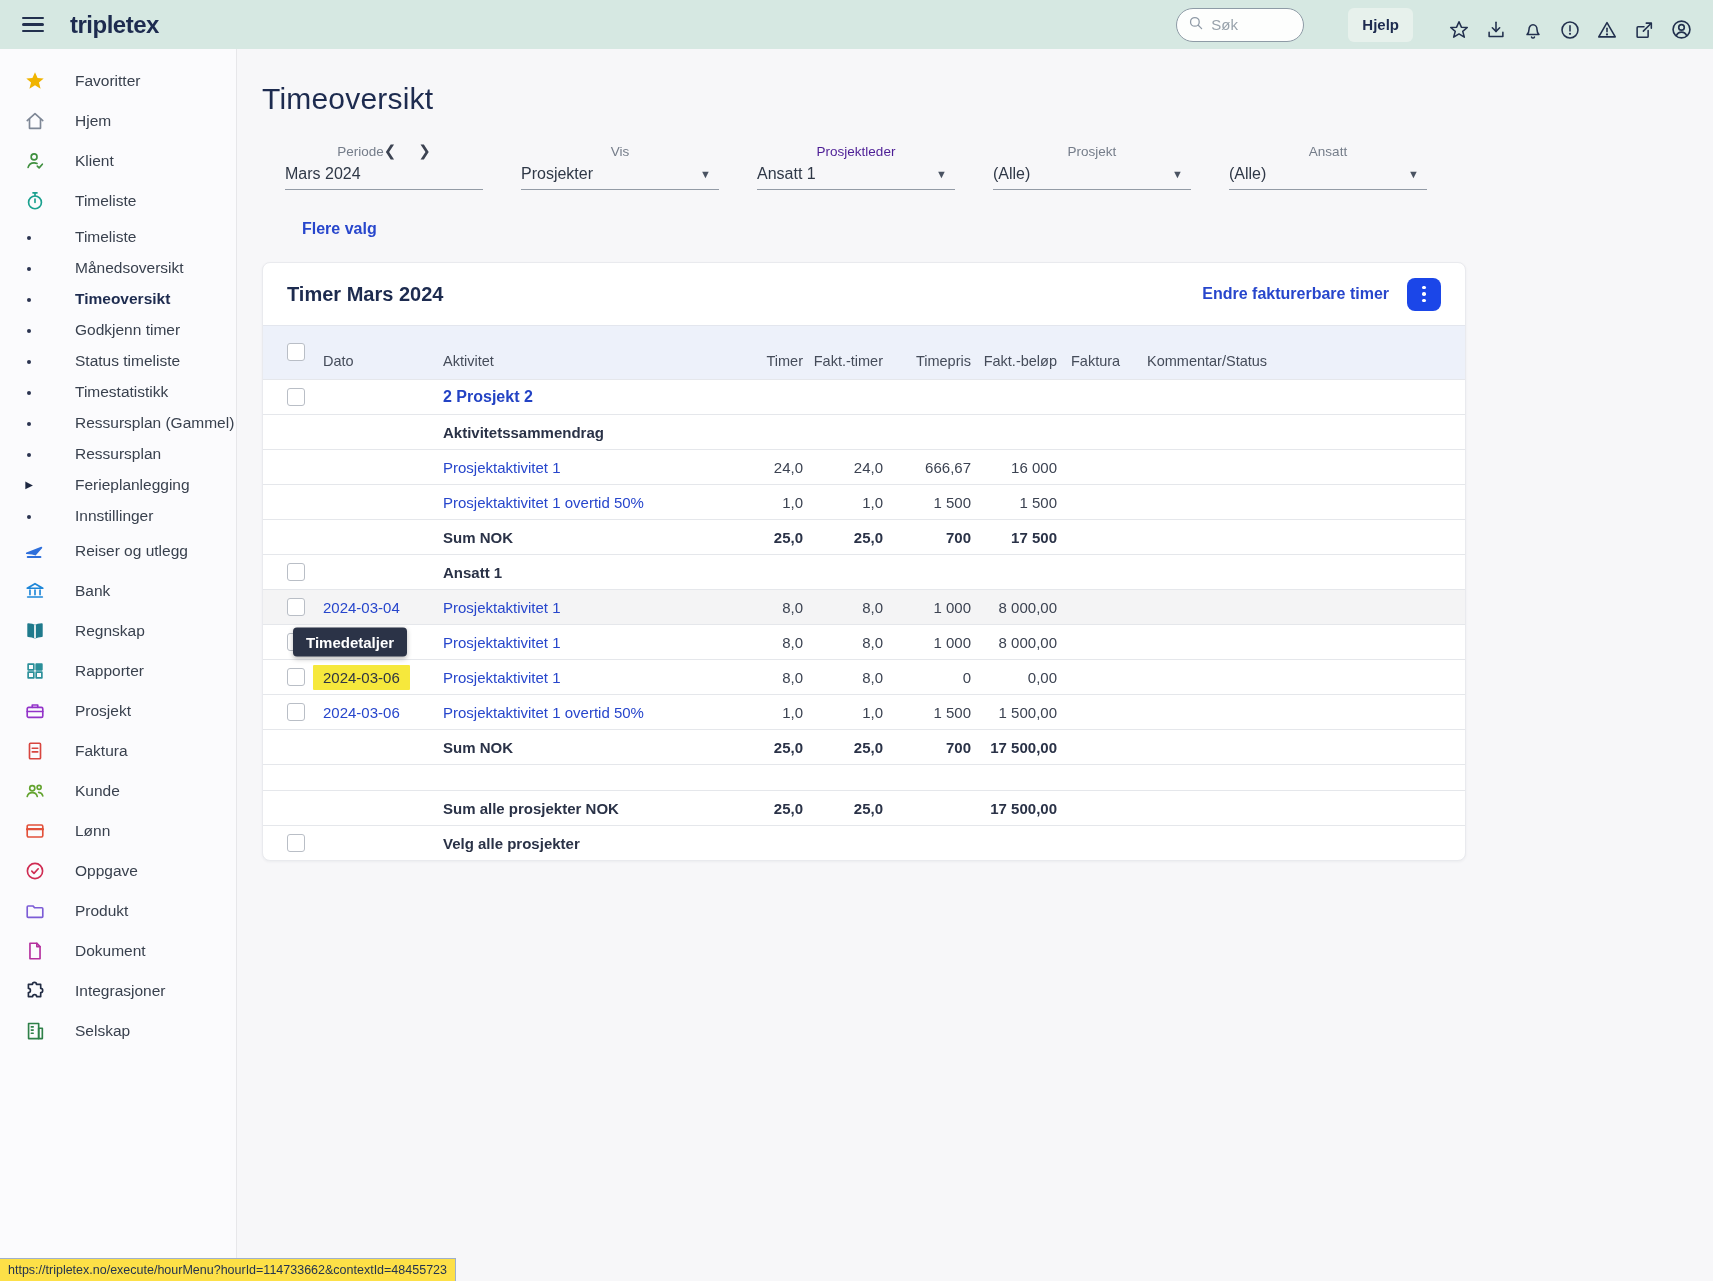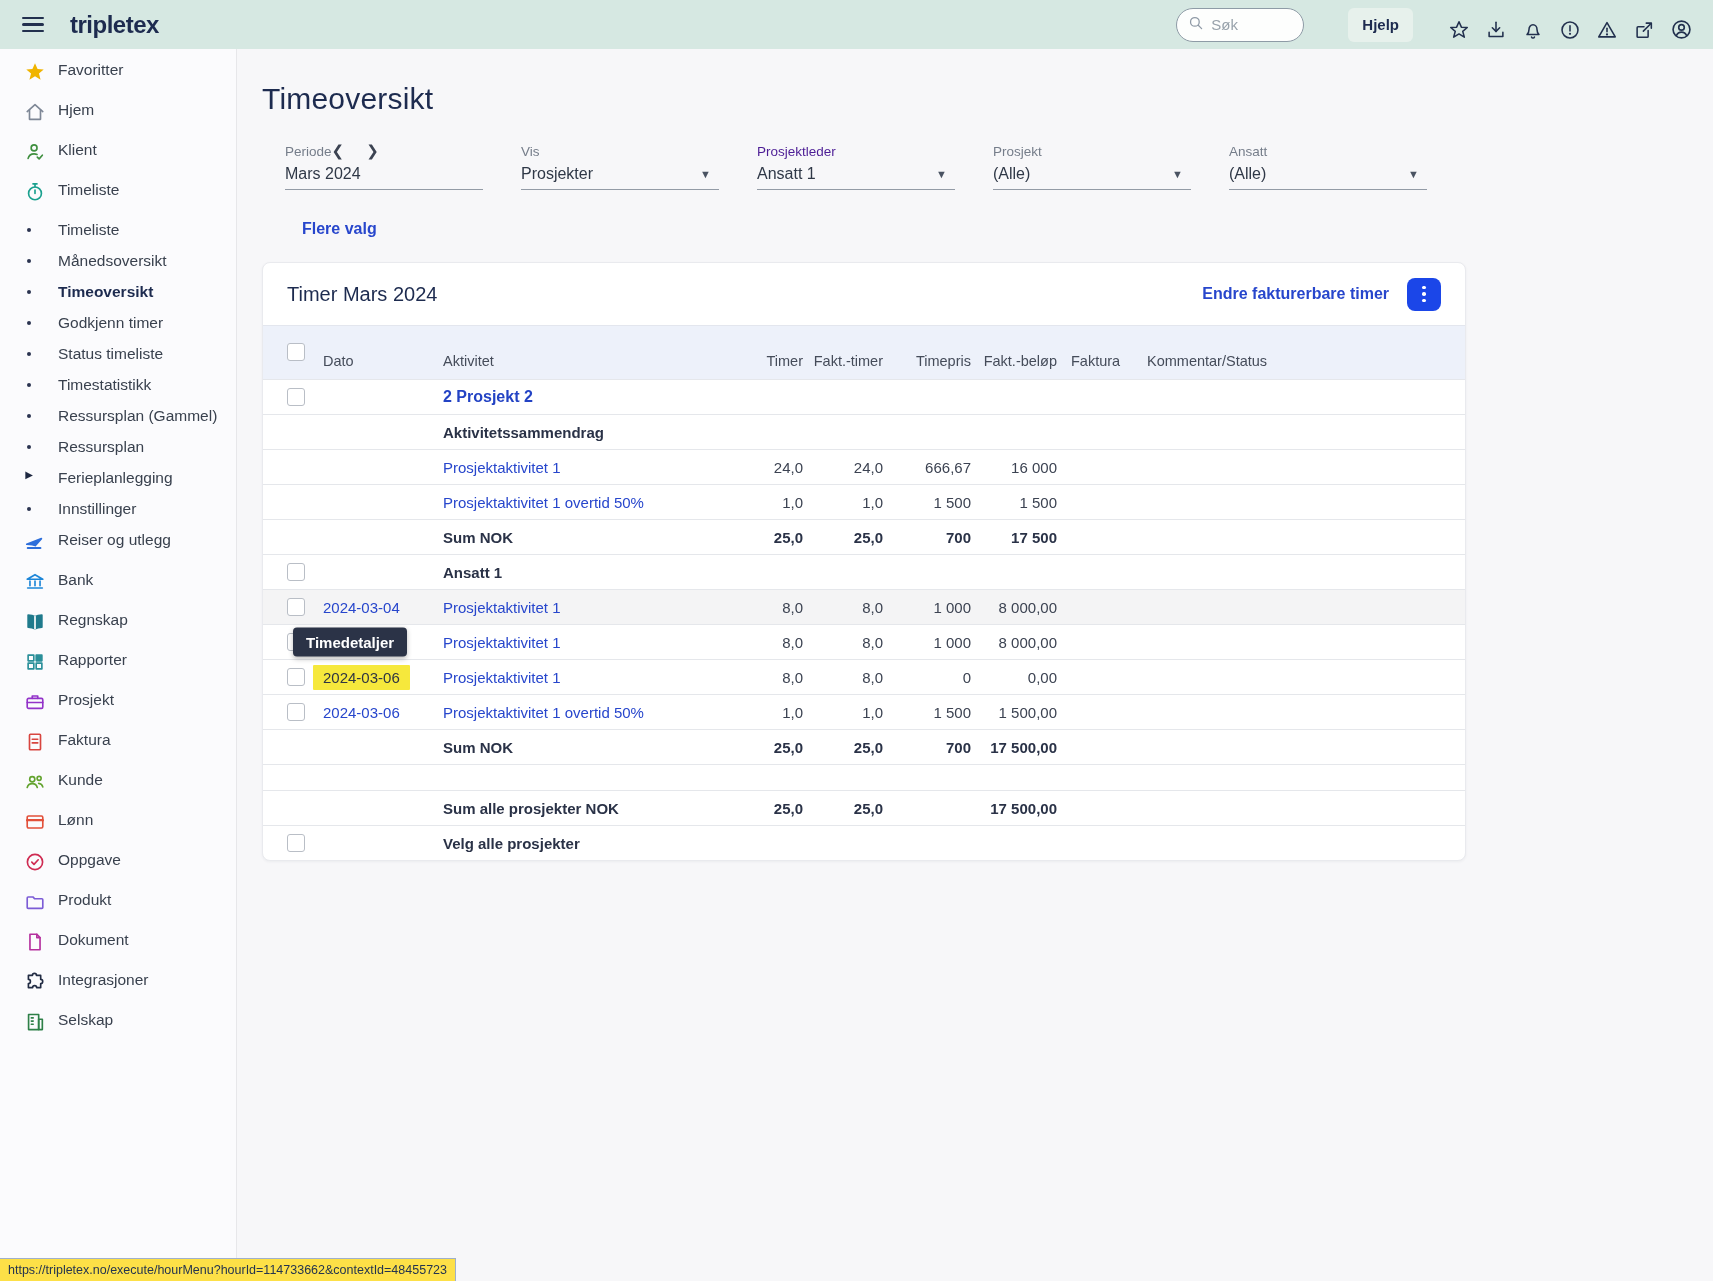--- a/index.html
+++ b/index.html
@@ -33,55 +33,55 @@
   }
   .tb-icons { display:flex; align-items:center; gap:13px; margin-left:10px; margin-right:6px; }
   .tb-icons .icn { width:24px; height:24px; display:flex; align-items:center; justify-content:center; cursor:pointer; }
   .icn svg { stroke:#22304e; fill:none; stroke-width:1.7; stroke-linecap:round; stroke-linejoin:round; }
 
   
   .sidebar {
     position:absolute; top:49px; left:0; width:237px; bottom:0;
     background:#fbfbfd; border-right:1px solid #e7e7ea; padding-top:12px;
   }
-  .si { height:40px; display:flex; align-items:flex-start; padding-left:24px; cursor:pointer; font-size:15.5px; color:#39414e; }
+  .si { height:40px; display:flex; align-items:center; padding-left:24px; cursor:pointer; font-size:15.5px; color:#39414e;gap:17px; }
   .si .ic { width:22px; height:22px; margin-right:12px; display:flex; align-items:center; justify-content:center; flex-shrink:0; }
   .si.sub { height:31px; padding-left:0; }
   .si.sub .bullet { width:58px; text-align:center; color:#2a3350; font-size:14px; flex-shrink:0; }
   .si.sub .bullet .dot { display:inline-block; width:4px; height:4px; border-radius:50%; background:#2a3350; vertical-align:middle; }
   .si.sub .arr { font-size:10px; color:#1d2740; }
   .si.active { font-weight:700; color:#1d2b4f; }
   .ic svg { fill:none; stroke-width:1.8; stroke-linecap:round; stroke-linejoin:round; }
 
   
   .main { position:absolute; left:237px; top:49px; right:0; bottom:0; padding:33px 0 0 25px; }
   .page-title { font-size:30px; font-weight:500; color:#1d2b4f; letter-spacing:0.2px; }
   .filters { display:flex; gap:38px; margin:26px 0 0 23px; }
   .filter { width:198px; }
-  .f-top { display:flex; justify-content:flex-start; align-items:center; height:18px; }
+  .f-top { display:flex; justify-content:center; align-items:center; height:18px; }
   .f-label { font-size:13.5px; color:#757d8a; }
   .f-label.blue { color:#4c1d95; }
   .chevrons { display:flex; gap:22px; font-size:15px; color:#3c4352; }
   .chevrons span { cursor:pointer; line-height:14px; }
   .f-val {
     display:flex; justify-content:space-between; align-items:center;
     border-bottom:1px solid #939ba6; padding:3px 2px 6px 0; margin-top:2px;
     font-size:16px; color:#2f3847; cursor:pointer;
   }
   .f-caret { font-size:11px; color:#4a5362; margin-right:6px; }
   .more-link { display:inline-block; margin:30px 0 0 40px; font-size:16px; font-weight:700; color:#2746cc; cursor:pointer; }
 
   
   .card {
     width:1204px; margin-top:24px; background:#fff;
     border:1px solid #e9eaee; border-radius:8px; box-shadow:0 1px 3px rgba(20,30,60,.05);
     overflow:hidden;
   }
   .card-head { height:62px; display:flex; align-items:center; padding:0 24px; }
-  .card-title { font-size:20px; font-weight:400; color:#1d2b4f; }
+  .card-title { font-size:20px; font-weight:700; color:#1d2b4f; }
   .card-actions { margin-left:auto; display:flex; align-items:center; gap:18px; }
   .card-link { font-size:16px; font-weight:700; color:#2746cc; cursor:pointer; }
   .kebab-btn {
     width:34px; height:33px; border:none; border-radius:8px; background:#1b46e8;
     display:flex; flex-direction:column; align-items:center; justify-content:center; gap:3px; cursor:pointer;
   }
   .kebab-btn i { width:3.5px; height:3.5px; border-radius:50%; background:#fff; }
 
   
   .tr {

